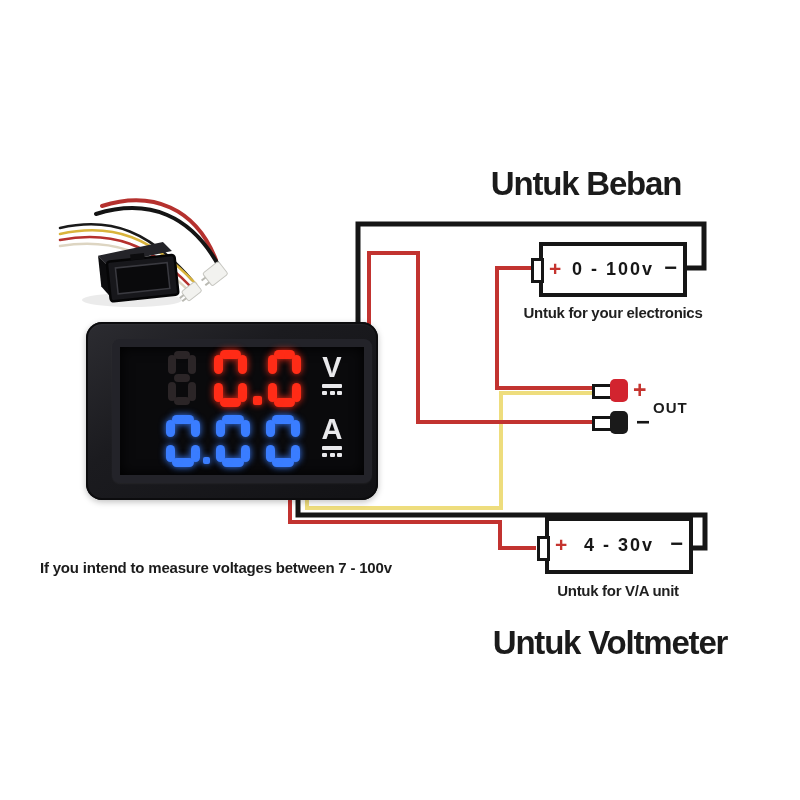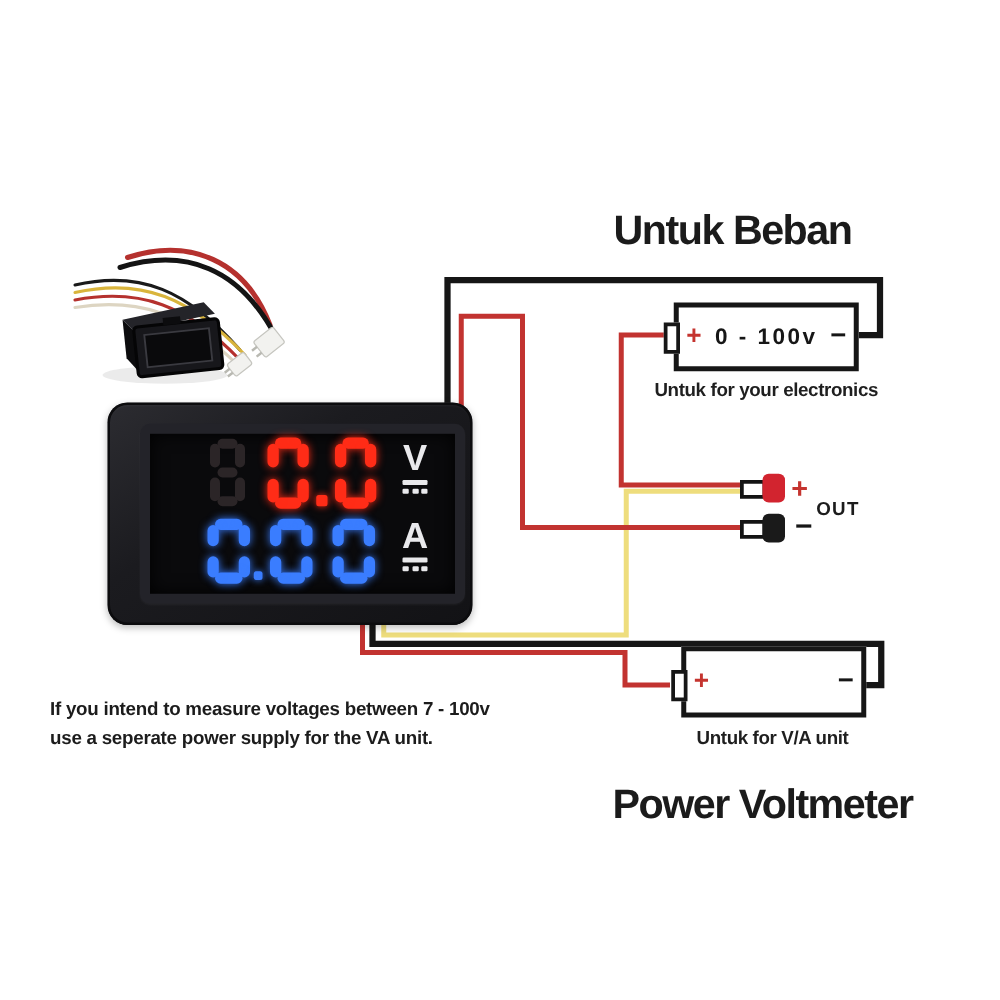--- a/index.html
+++ b/index.html
@@ -163,43 +163,43 @@
     <div class="bar-solid"></div>
     <div class="bar-dashed">
         <span></span>
         <span></span>
         <span></span>
       </div>
   </div>
 </div>
 
 <div class="abs big-title center" style="left:416px; top:165px; width:340px;">Untuk Beban</div>
-<div class="abs big-title center" style="left:440px; top:624px; width:340px;">Power Voltmeter</div>
+<div class="abs big-title center" style="left:440px; top:624px; width:340px;">Untuk Voltmeter</div>
 
 <div class="battery" style="left:539px; top:242px; width:148px; height:55px;">
   <div class="tab" style="top:12px; height:25px;"></div>
   <div class="plus" style="color: rgb(197, 52, 47);">+</div>
   <div class="value">0 - 100v</div>
   <div class="minus">−</div>
 </div>
 <div class="abs caption center" style="left:508px; top:304px; width:210px;">Untuk for your electronics</div>
 
 <div class="battery" style="left:545px; top:517px; width:148px; height:57px;">
   <div class="tab" style="top:15px; height:25px;"></div>
   <div class="plus" style="color: rgb(197, 52, 47);">+</div>
+  <div class="value">4 - 30v</div>
   <div class="minus">−</div>
 </div>
 <div class="abs caption center" style="left:513px; top:582px; width:210px;">Untuk for V/A unit</div>
 
 <div class="term-body" style="left:592px; top:384px;"></div>
 <div class="term-cap" style="left: 610px; top: 379px; background: rgb(210, 36, 47);"></div>
 <div class="term-sign" style="left: 633px; top: 377px; font-size: 23px; color: rgb(197, 52, 47);">+</div>
 
 <div class="term-body" style="left:592px; top:416px;"></div>
 <div class="term-cap" style="left: 610px; top: 411px; background: rgb(26, 26, 26);"></div>
 <div class="term-sign" style="left:636px; top:408px; font-size:24px; color:#161616;">−</div>
 
 <div class="abs bold" style="left:653px; top:399px; font-size:15px; letter-spacing:1px; color:#1c1c1c;">OUT</div>
 
 <div class="abs" style="left:40px; top:556px;">
   <div class="note-line">If you intend to measure voltages between 7 - 100v</div>
-  <div class="note-line">use a seperate power supply for the VA unit.</div>
 </div>
 
 </body></html>

